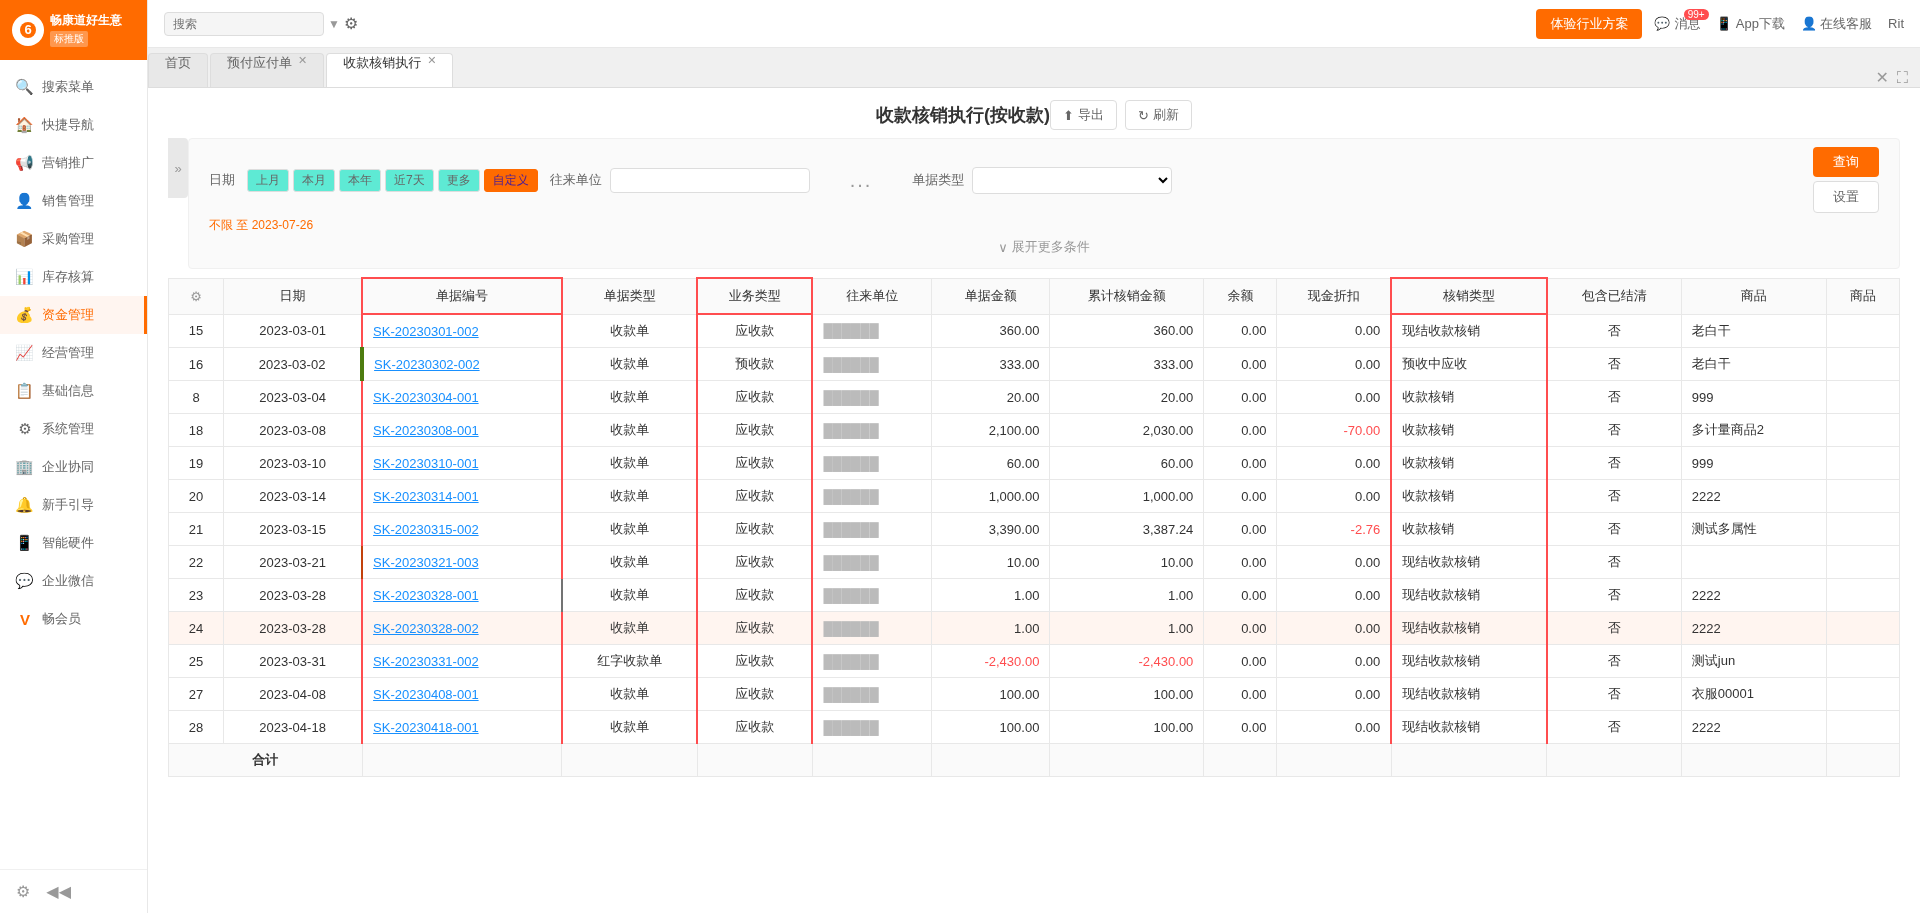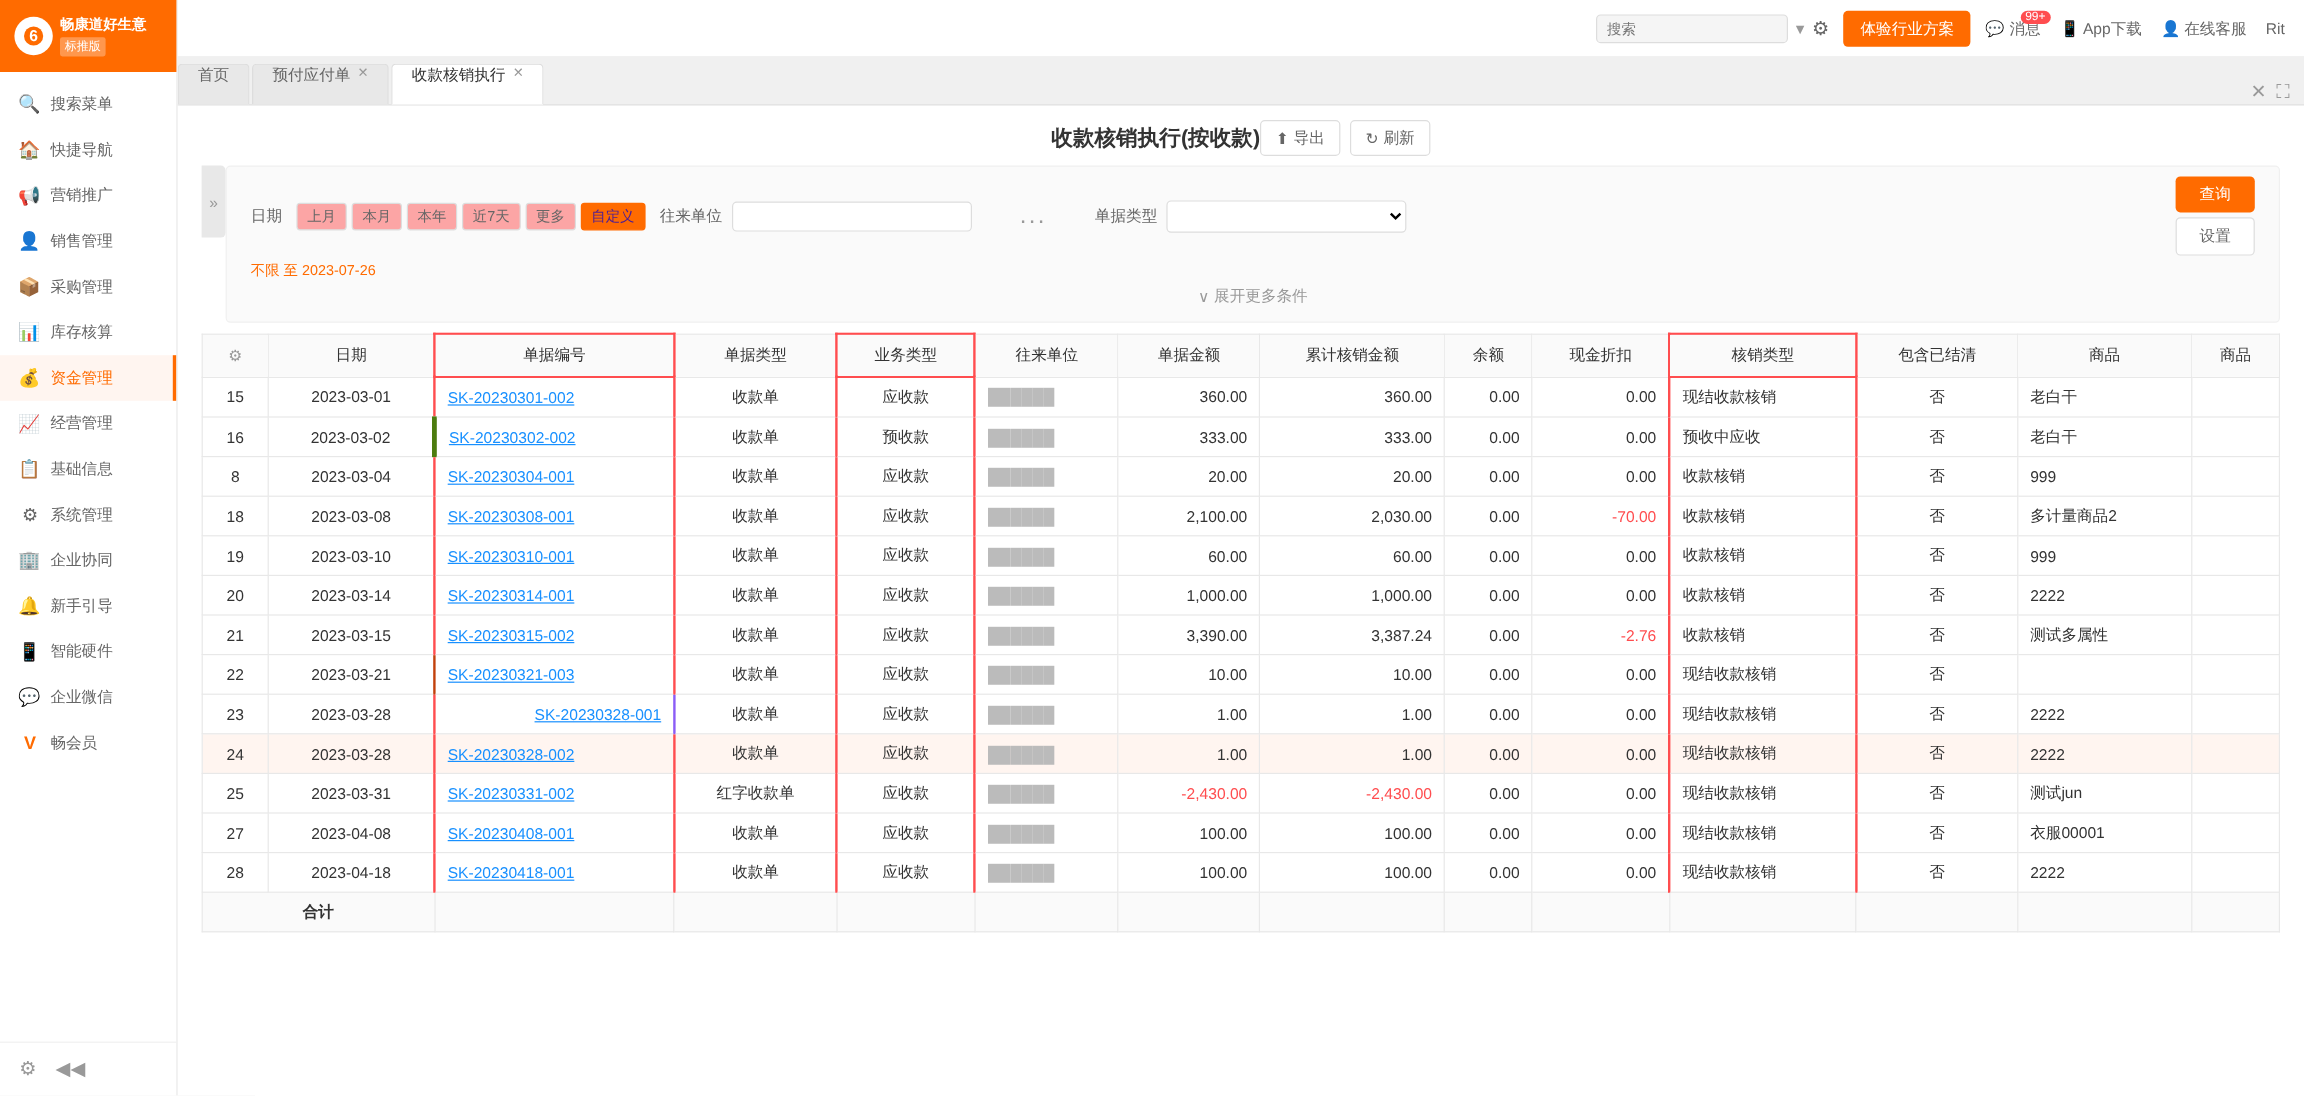--- a/index.html
+++ b/index.html
@@ -16,21 +16,21 @@
     .sidebar-item-icon { width: 18px; height: 18px; display: flex; align-items: center; justify-content: center; font-size: 15px; }
     .sidebar-item-label { font-size: 13px; }
     .sidebar-bottom { border-top: 1px solid #f0f0f0; padding: 12px 16px; display: flex; gap: 16px; align-items: center; }
     .sidebar-bottom-icon { color: #999; cursor: pointer; font-size: 16px; }
 
     
     .main { flex: 1; display: flex; flex-direction: column; overflow: hidden; }
 
     
     .topbar { height: 48px; background: #fff; border-bottom: 1px solid #e8e8e8; display: flex; align-items: center; padding: 0 16px; gap: 12px; flex-shrink: 0; }
-    .topbar-breadcrumb { display: flex; align-items: center; gap: 4px; flex: 1; justify-content: flex-end; }
+    .topbar-breadcrumb { display: flex; align-items: center; gap: 4px; flex: 1; }
     .topbar-breadcrumb-input { background: #f5f5f5; border: 1px solid #ddd; border-radius: 4px; padding: 4px 8px; width: 160px; color: #999; font-size: 12px; }
     .topbar-breadcrumb-arrow { color: #999; font-size: 12px; }
     .topbar-gear { color: #666; cursor: pointer; font-size: 16px; }
     .topbar-btn { background: #ff6b00; color: #fff; border: none; border-radius: 4px; padding: 6px 14px; cursor: pointer; font-size: 13px; }
     .topbar-right { display: flex; align-items: center; gap: 16px; margin-left: auto; }
     .topbar-msg { display: flex; align-items: center; gap: 4px; color: #666; font-size: 12px; position: relative; cursor: pointer; }
     .topbar-badge { background: #ff4d4f; color: #fff; border-radius: 10px; padding: 0 4px; font-size: 10px; position: absolute; top: -6px; right: -8px; }
     .topbar-link { color: #666; font-size: 12px; cursor: pointer; display: flex; align-items: center; gap: 3px; }
 
     
@@ -48,21 +48,21 @@
     .page-header { padding: 12px 20px 8px; display: flex; align-items: center; justify-content: center; flex-shrink: 0; }
     .page-title { font-size: 18px; font-weight: bold; color: #333; }
     .page-header-actions { display: flex; gap: 8px; }
     .page-header-btn { border: 1px solid #ddd; background: #fff; border-radius: 4px; padding: 5px 12px; cursor: pointer; color: #666; font-size: 12px; display: flex; align-items: center; gap: 4px; }
 
     
     .filter-bar { padding: 8px 20px; background: #fafafa; border: 1px solid #f0f0f0; margin: 0 20px 8px; border-radius: 4px; flex-shrink: 0; }
     .filter-row { display: flex; align-items: center; gap: 12px; margin-bottom: 4px; }
     .filter-label { color: #666; font-size: 13px; white-space: nowrap; }
     .filter-date-btns { display: flex; gap: 4px; }
-    .filter-date-btn { padding: 2px 8px; border: 1px solid #ddd; background: #fca5a5; border-radius: 3px; cursor: pointer; font-size: 12px; color: #666; }
+    .filter-date-btn { padding: 2px 8px; border: 1px solid #ddd; background: #5eead4; border-radius: 3px; cursor: pointer; font-size: 12px; color: #666; }
     .filter-date-btn.custom { background: #ff6b00; color: #4c1d95; border-color: #ff6b00; }
     .filter-input { border: 1px solid #ddd; border-radius: 4px; padding: 4px 8px; width: 200px; font-size: 13px; }
     .filter-dots { color: #999; font-size: 20px; letter-spacing: 2px; }
     .filter-select { border: 1px solid #ddd; border-radius: 4px; padding: 4px 8px; width: 200px; font-size: 13px; background: #fff; }
     .filter-btn-query { background: #ff6b00; color: #fff; border: none; border-radius: 4px; padding: 6px 20px; cursor: pointer; font-size: 13px; }
     .filter-btn-setting { border: 1px solid #ddd; background: #fff; border-radius: 4px; padding: 6px 16px; cursor: pointer; font-size: 13px; color: #666; }
     .filter-expand { text-align: center; color: #999; font-size: 12px; cursor: pointer; padding: 4px 0; }
     .filter-expand-btn { display: flex; align-items: center; justify-content: center; gap: 4px; }
 
     
@@ -419,21 +419,21 @@
     <td class="right">0.00</td>
     <td class="right">0.00</td>
     <td style="border-left:2px solid #ff4d4f;border-right:2px solid #ff4d4f;">现结收款核销</td>
     <td class="center">否</td>
     <td></td>
     <td></td>
   </tr>
             <tr>
     <td class="center">23</td>
     <td class="center">2023-03-28</td>
-    <td style="border-left:2px solid #ff4d4f;border-right:2px solid #8b5cf6;text-align:right;"><span class="link">SK-20230328-001</span></td>
+    <td style="border-left:2px solid #ff4d4f;border-right:2px solid #737373;"><span class="link">SK-20230328-001</span></td>
     <td class="center">收款单</td>
     <td class="center" style="border-left:2px solid #ff4d4f;border-right:2px solid #ff4d4f;">应收款</td>
     <td style="color:#bbb;">██████</td>
     <td class="right">1.00</td>
     <td class="right">1.00</td>
     <td class="right">0.00</td>
     <td class="right">0.00</td>
     <td style="border-left:2px solid #ff4d4f;border-right:2px solid #ff4d4f;">现结收款核销</td>
     <td class="center">否</td>
     <td>2222</td>

